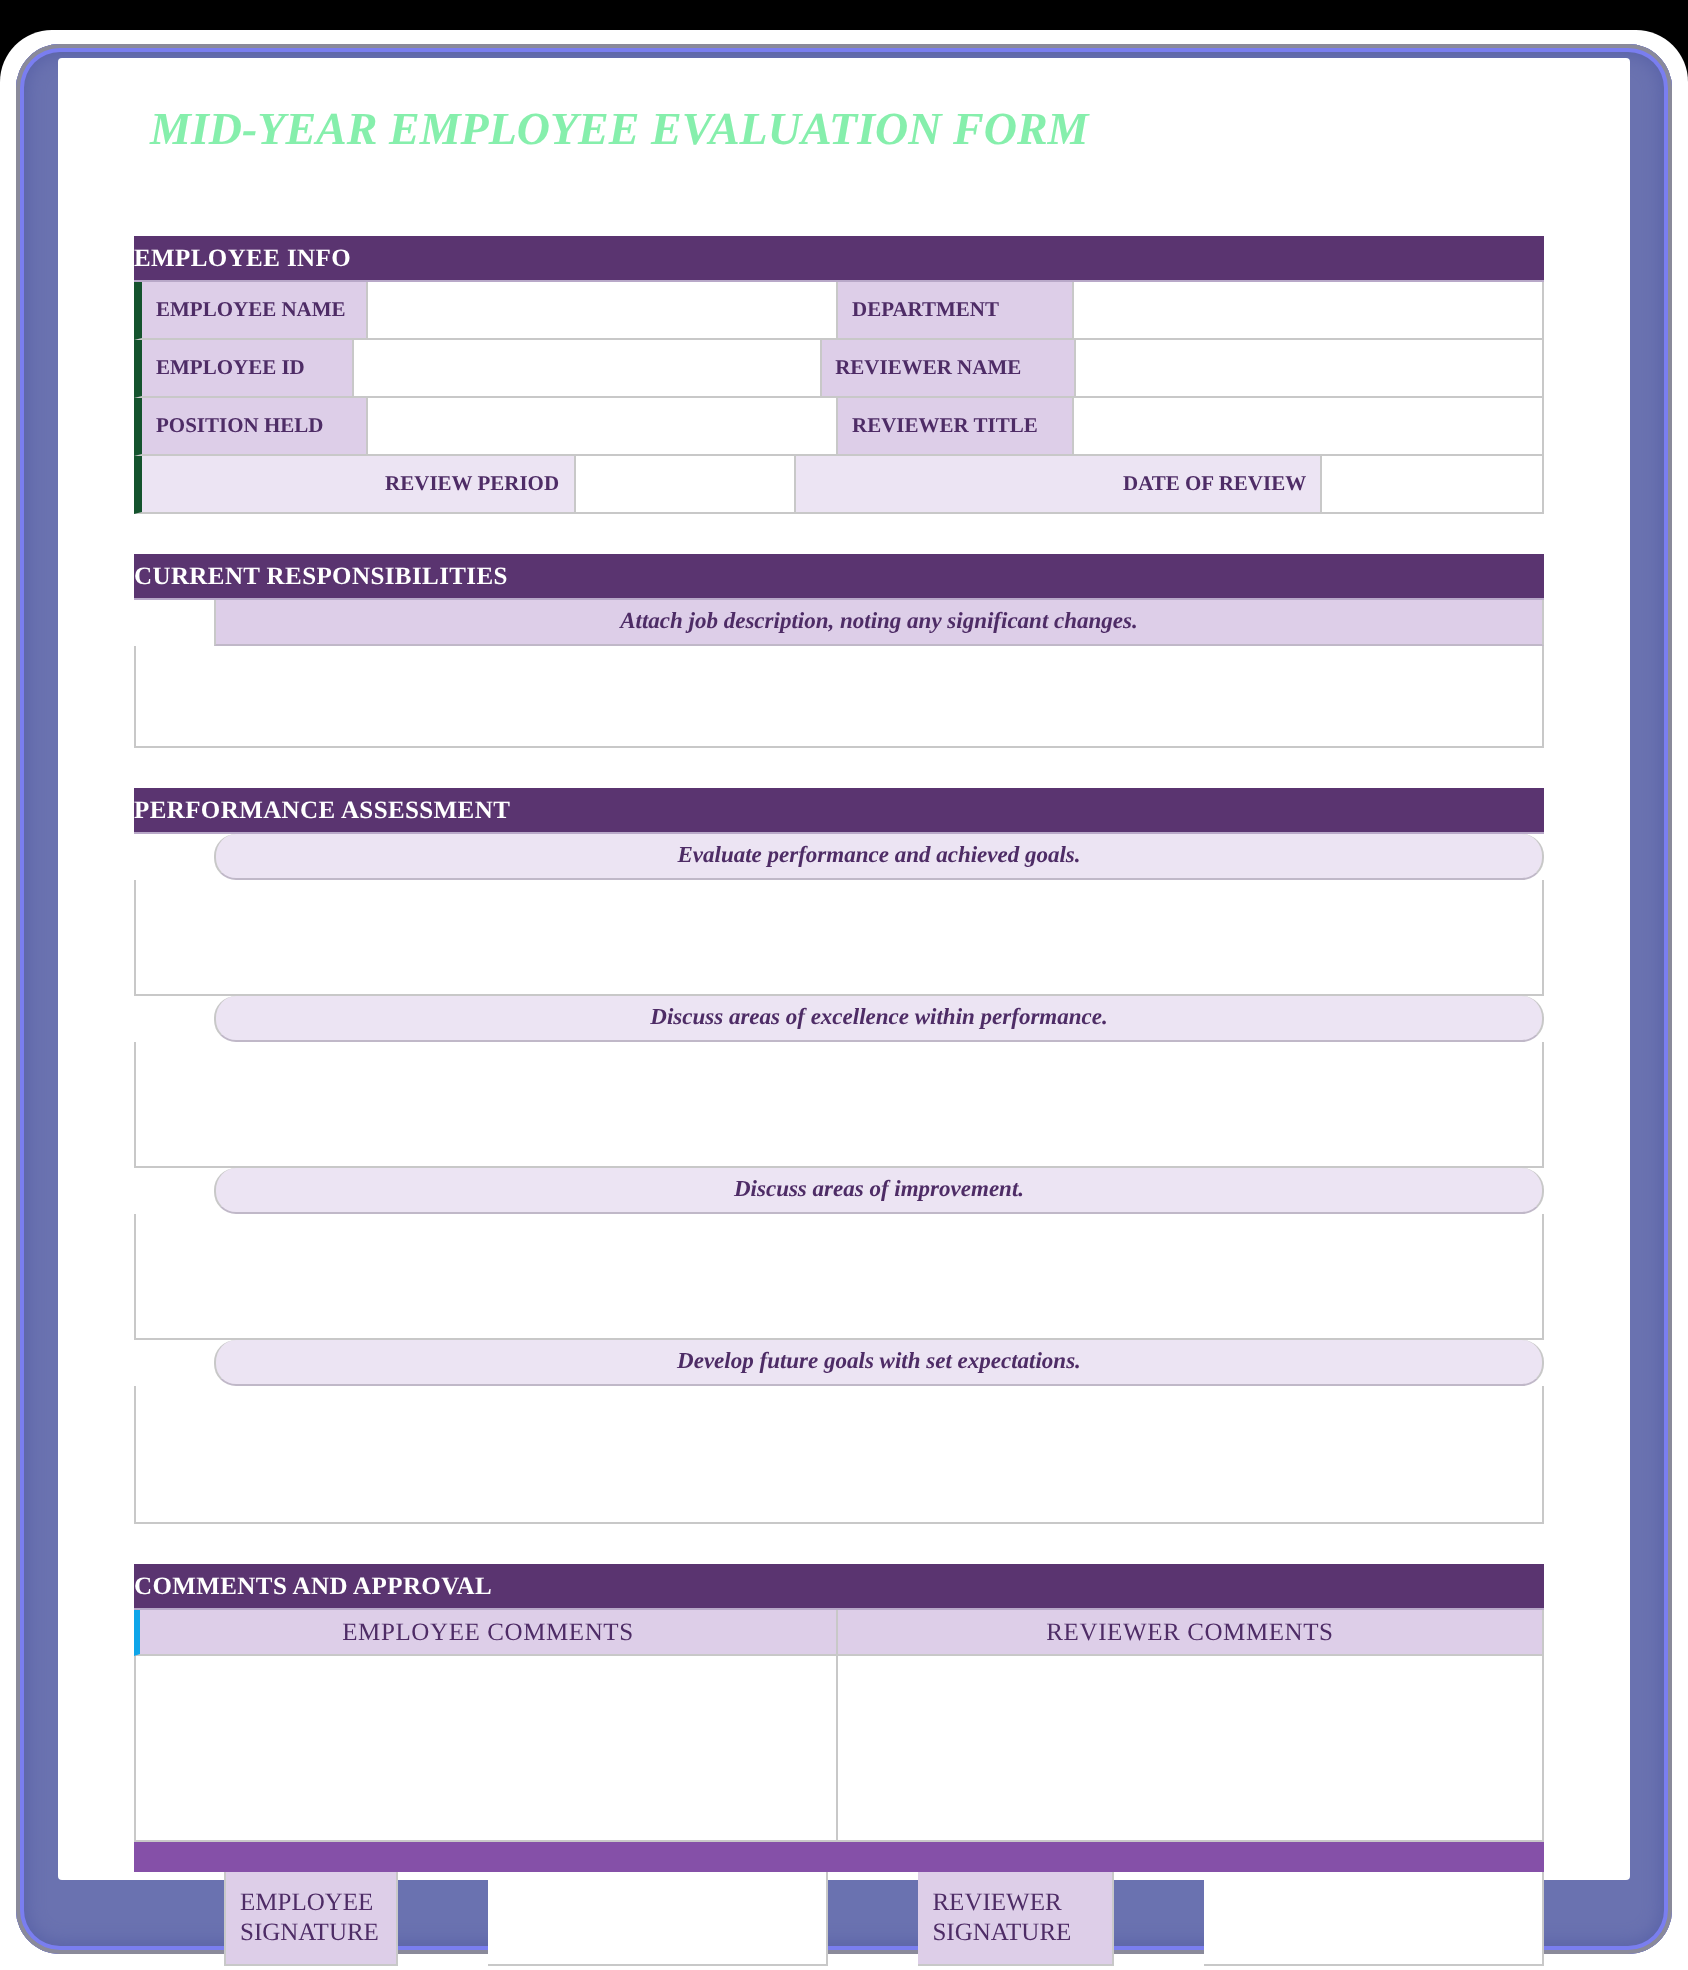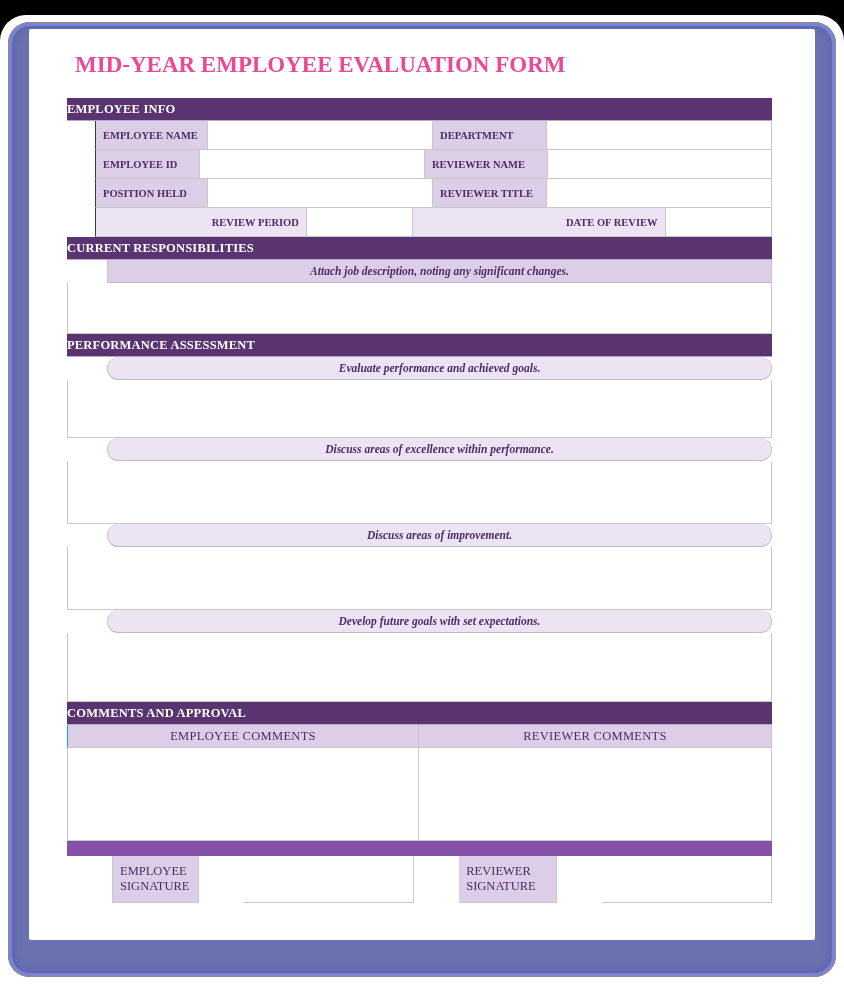--- a/index.html
+++ b/index.html
@@ -17,39 +17,41 @@
       border-radius: 22px;
       background: #6a72b0;
       box-shadow: inset 0 0 0 2px #8a8a9a, inset 0 0 0 4px #7a7ef0, inset 0 0 8px 6px #5b64a8;
     }
     .page {
       position: absolute; left: 29px; top: 29px; width: 786px; height: 911px;
       background: #ffffff; border-radius: 2px;
     }
     .title {
       position: absolute; left: 75px; top: 52px;
-      font-size: 23px; font-weight: bold; color: #ec4899; letter-spacing: 0px;
+      font-size: 23px; font-weight: bold; color: #86efac; letter-spacing: 0px;
       white-space: nowrap;
+      font-style: italic;
     }
     .form {
       position: absolute; left: 67px; top: 98px; width: 705px;
       box-sizing: border-box;
     }
     .row { display: flex; width: 705px; box-sizing: border-box; }
     .hdr {
       background: #5a3470; color: #ffffff; font-weight: bold; font-size: 12.5px;
       text-align: center; height: 23px; line-height: 23px; letter-spacing: 0.2px;
       border-bottom: 1px solid #b8a8c8;
+      margin-top: 20px;
     }
     .cell {
       box-sizing: border-box; border-right: 1px solid #c8c8c8; border-bottom: 1px solid #c8c8c8;
       height: 29px; font-size: 10.5px; font-weight: bold; color: #4e2c66;
       display: flex; align-items: center;
     }
-    .cell.first { border-left: 1px solid #14532d; margin-left: 28px; }
+    .cell.first { border-left: 4px solid #14532d; }
     .lbl { background: #ddcee8; padding-left: 7px; }
     .lbl-light { background: #ece4f3; justify-content: flex-end; padding-right: 7px; }
     .val { background: #ffffff; }
     .sub {
       box-sizing: border-box; height: 23px; line-height: 23px; text-align: center;
       font-style: italic; font-weight: bold; font-size: 11.5px; color: #4e2c66;
       border-left: 1px solid #c8c8c8; border-right: 1px solid #c8c8c8; border-bottom: 1px solid #c0b8c8; margin-left: 40px;
     }
     .sub.dark { background: #ddcee8; }
     .sub.light { background: #ece4f3; border-radius: 11px; }
@@ -121,21 +123,21 @@
   <div class="blank" style="height:58px"></div>
   <div class="sub light">Discuss areas of excellence within performance.</div>
   <div class="blank" style="height:63px"></div>
   <div class="sub light">Discuss areas of improvement.</div>
   <div class="blank" style="height:63px"></div>
   <div class="sub light">Develop future goals with set expectations.</div>
   <div class="blank" style="height:69px"></div>
 
   <div class="row hdr">COMMENTS AND APPROVAL</div>
   <div class="row">
-    <div class="colhead" style="width:352px;border-left:1px solid #0ea5e9">EMPLOYEE COMMENTS</div>
+    <div class="colhead" style="width:352px;border-left:3px solid #0ea5e9">EMPLOYEE COMMENTS</div>
     <div class="colhead" style="width:353px">REVIEWER COMMENTS</div>
   </div>
   <div class="row">
     <div class="colblank" style="width:352px;border-left:1px solid #c8c8c8"></div>
     <div class="colblank" style="width:353px"></div>
   </div>
   <div class="row sigband"></div>
   <div class="row">
     <div class="sigcell siglbl" style="width:117px;border-left:1px solid #c8c8c8">
       <span>

